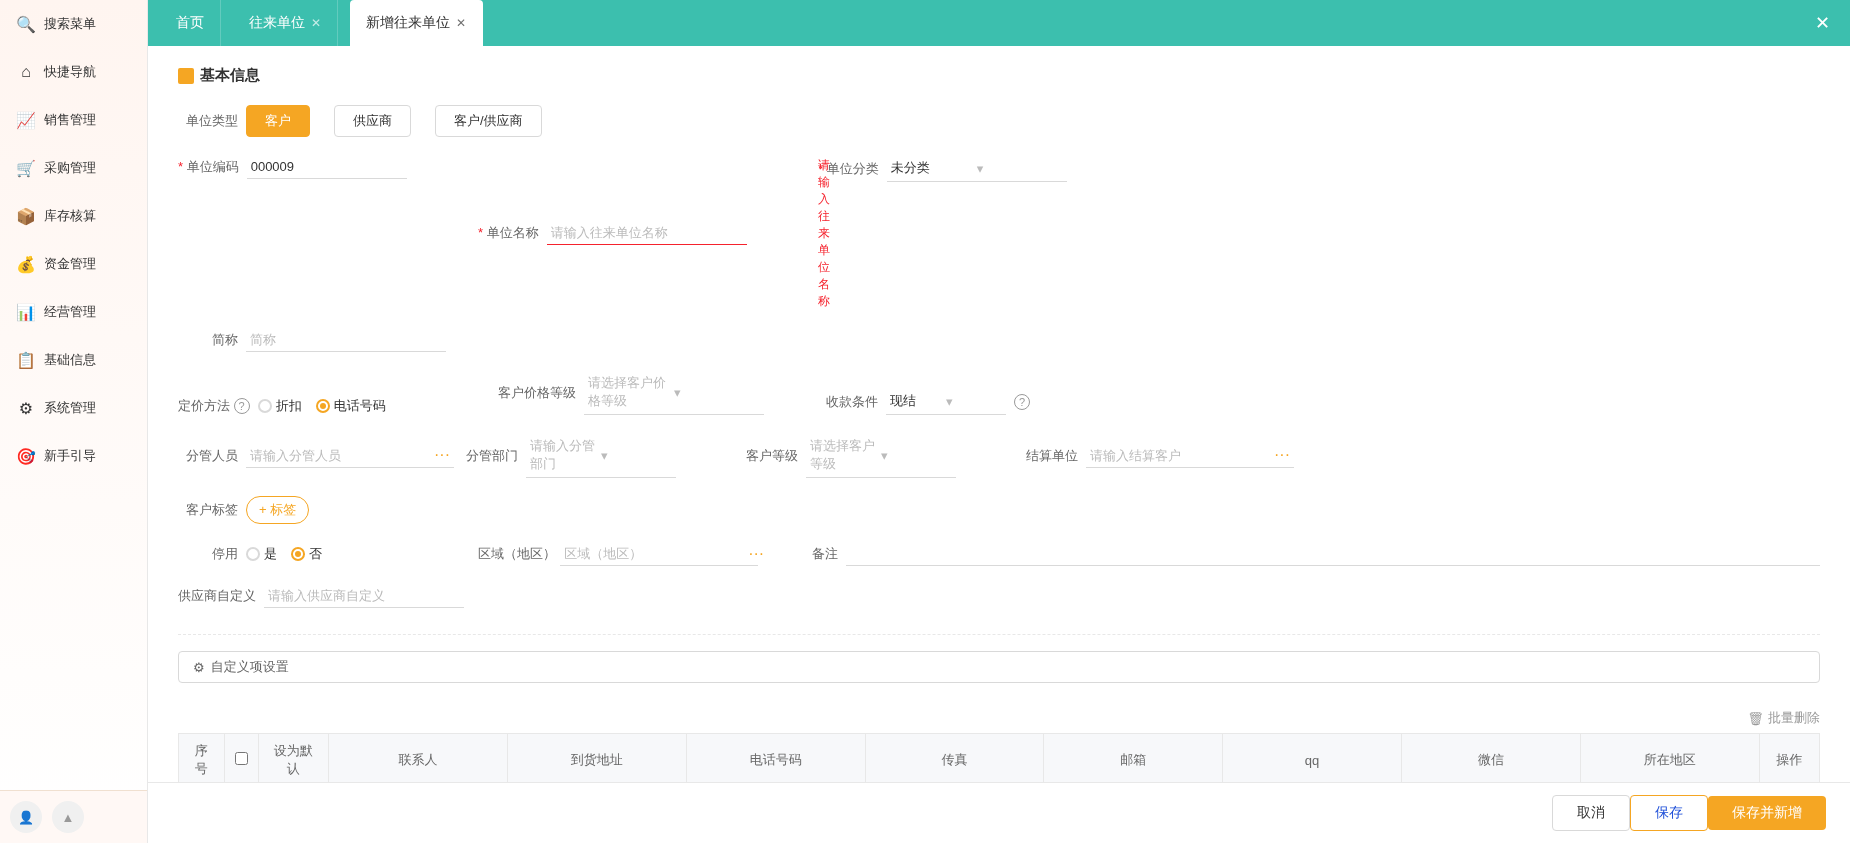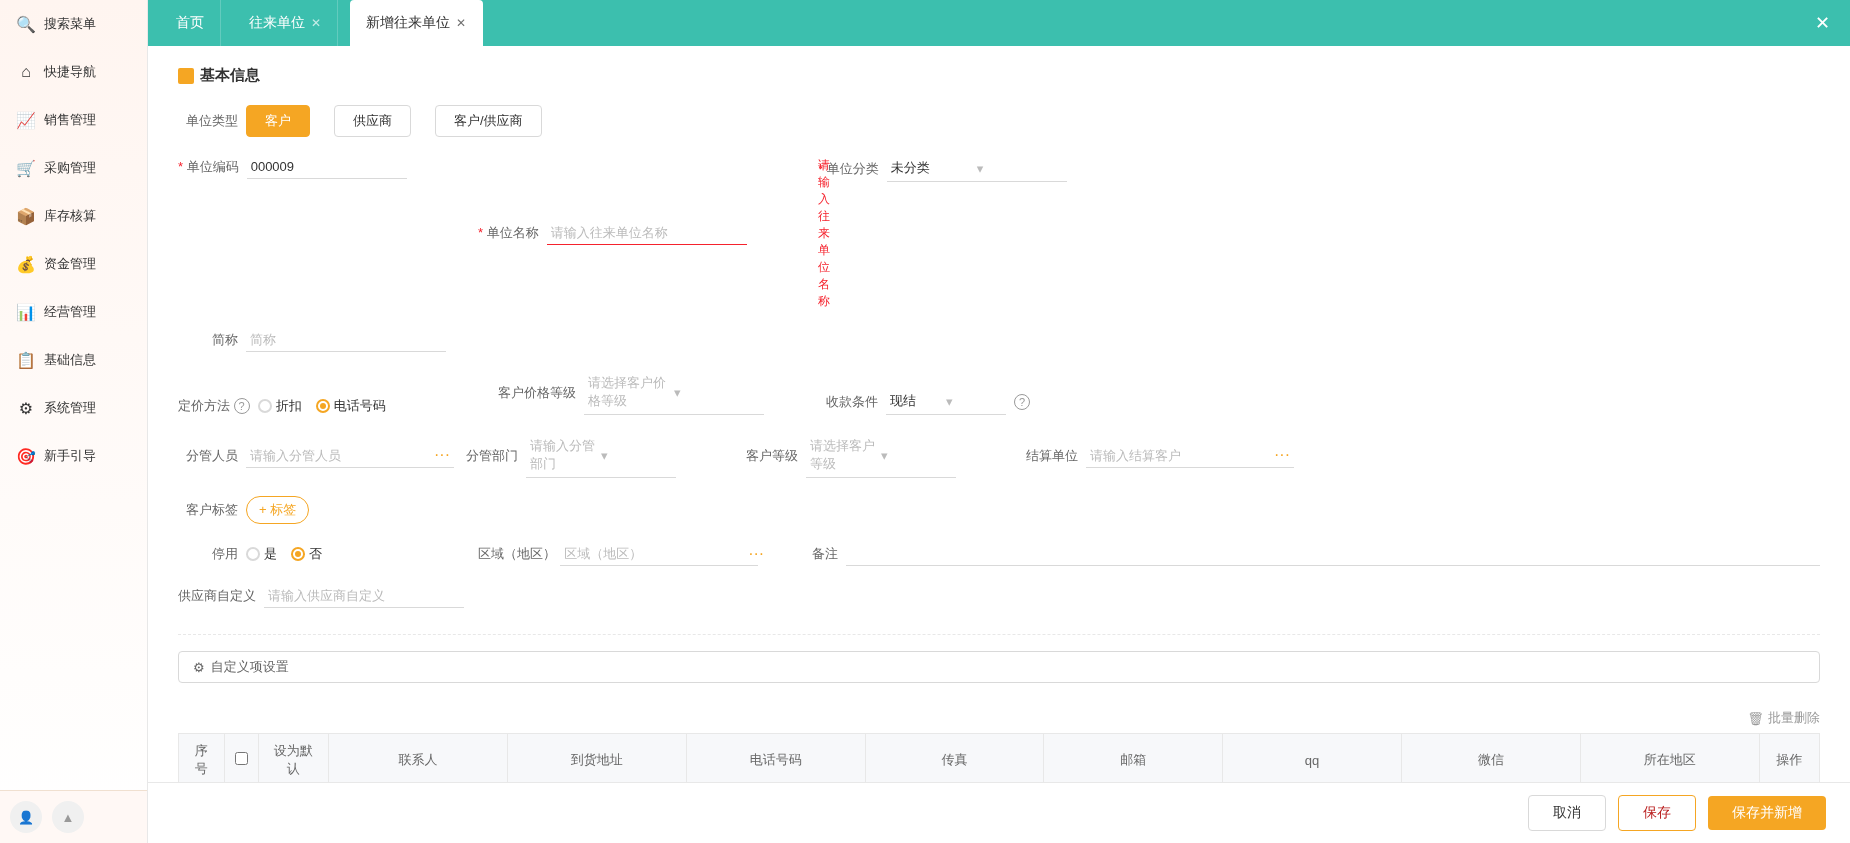--- a/index.html
+++ b/index.html
@@ -306,37 +306,36 @@
     }
 
     
     .bottom-bar {
       display: flex;
       justify-content: flex-end;
       align-items: center;
       padding: 12px 24px;
       background: #fff;
       border-top: 1px solid #e8e8e8;
-      gap: 12px;
     }
     .btn-cancel {
       padding: 8px 24px;
       border: 1px solid #d9d9d9;
       border-radius: 4px;
       background: #fff;
       color: #333;
       cursor: pointer;
       font-size: 14px;
     }
     .btn-save {
       padding: 8px 24px;
       border: 1px solid #f5a623;
       border-radius: 4px;
       background: #fff;
-      color: #b91c1c;
+      color: #1d4ed8;
       cursor: pointer;
       font-size: 14px;
     }
     .btn-save-new {
       padding: 8px 24px;
       border: none;
       border-radius: 4px;
       background: #f5a623;
       color: #fff;
       cursor: pointer;

